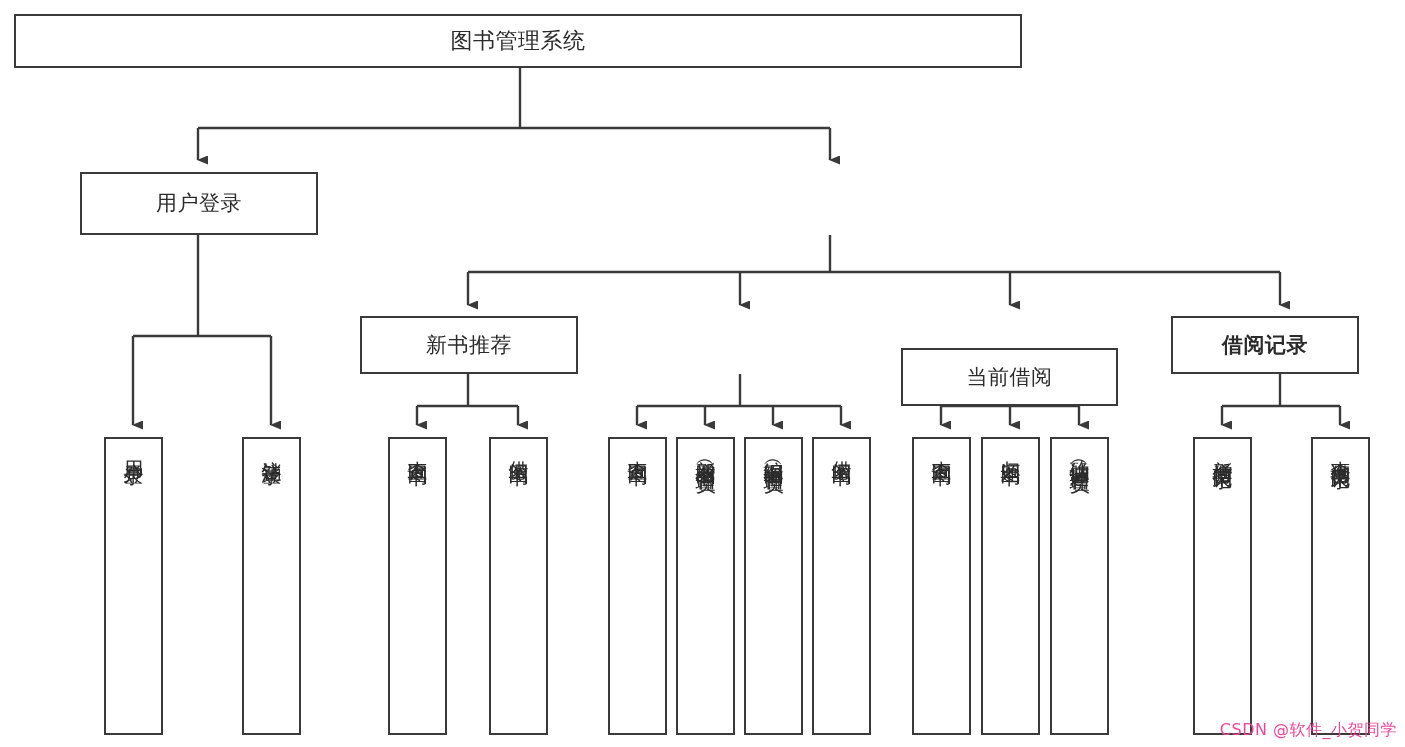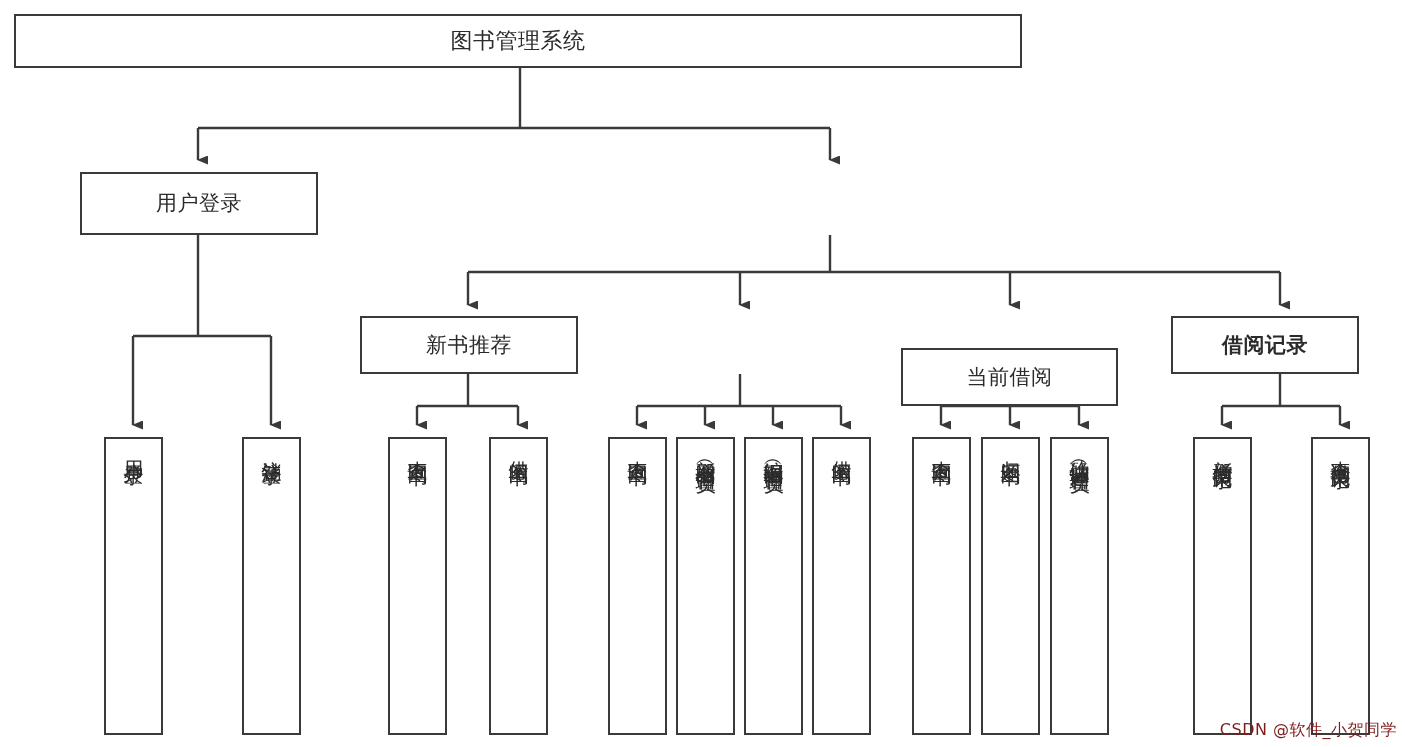--- a/index.html
+++ b/index.html
@@ -61,21 +61,21 @@
     font-size: 20px;
     letter-spacing: 2px;
     line-height: 1.05;
     white-space: nowrap;
   }
   #watermark {
     position: absolute;
     right: 8px;
     bottom: 6px;
     font-size: 16px;
-    color: #7f1d1d;
+    color: #ec4899;
     letter-spacing: 0.5px;
     user-select: none;
     white-space: nowrap;
   }
 </style>
 </head>
 <body>
 
 <div id="diagram-root">
 

